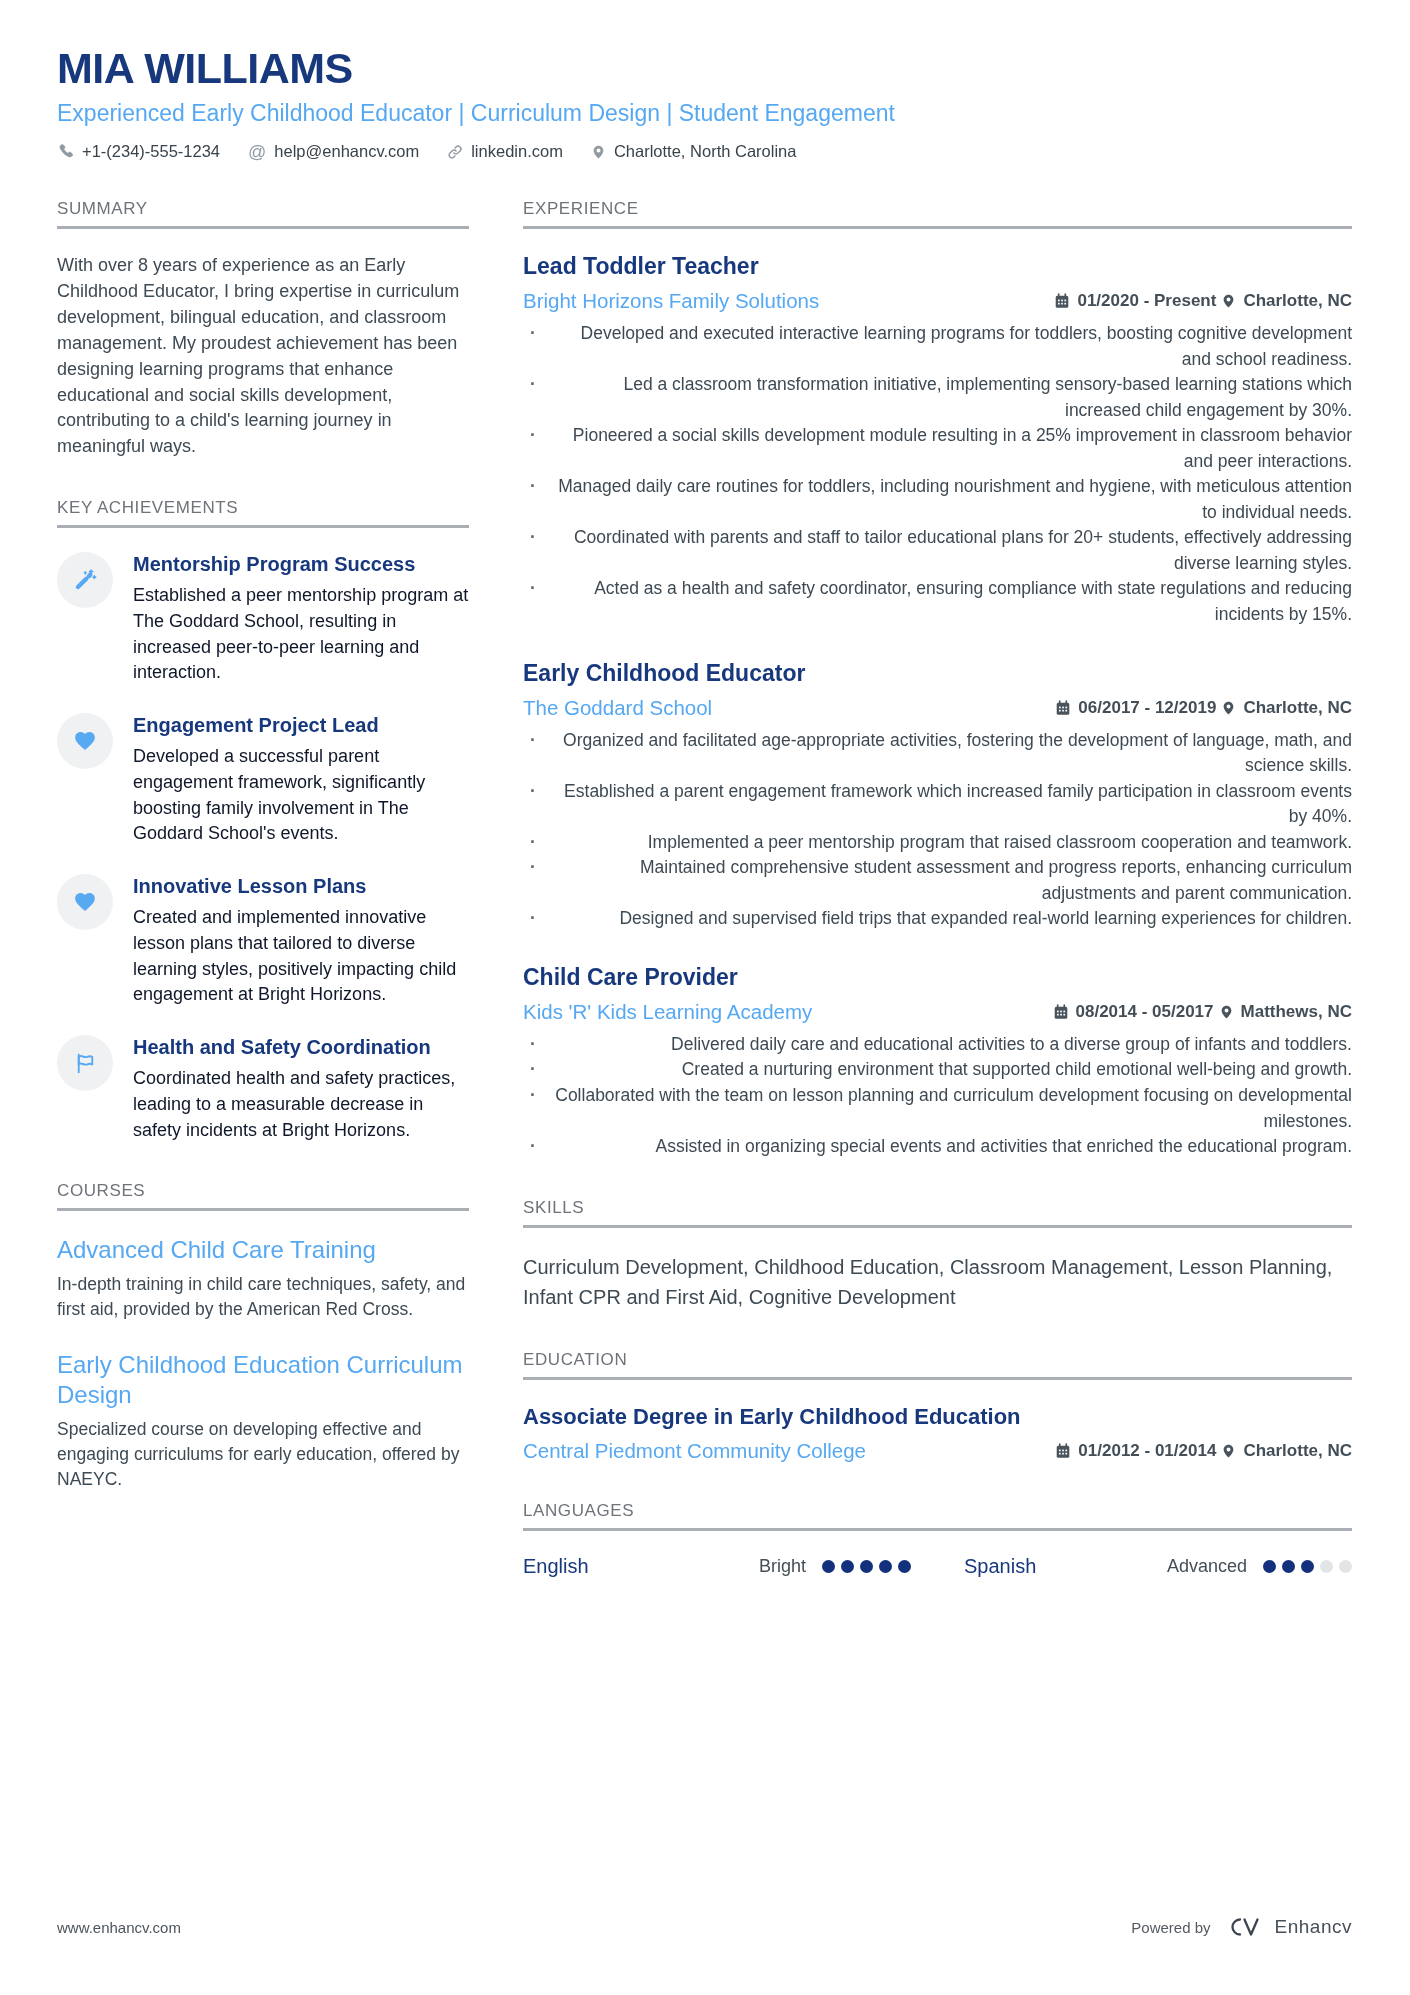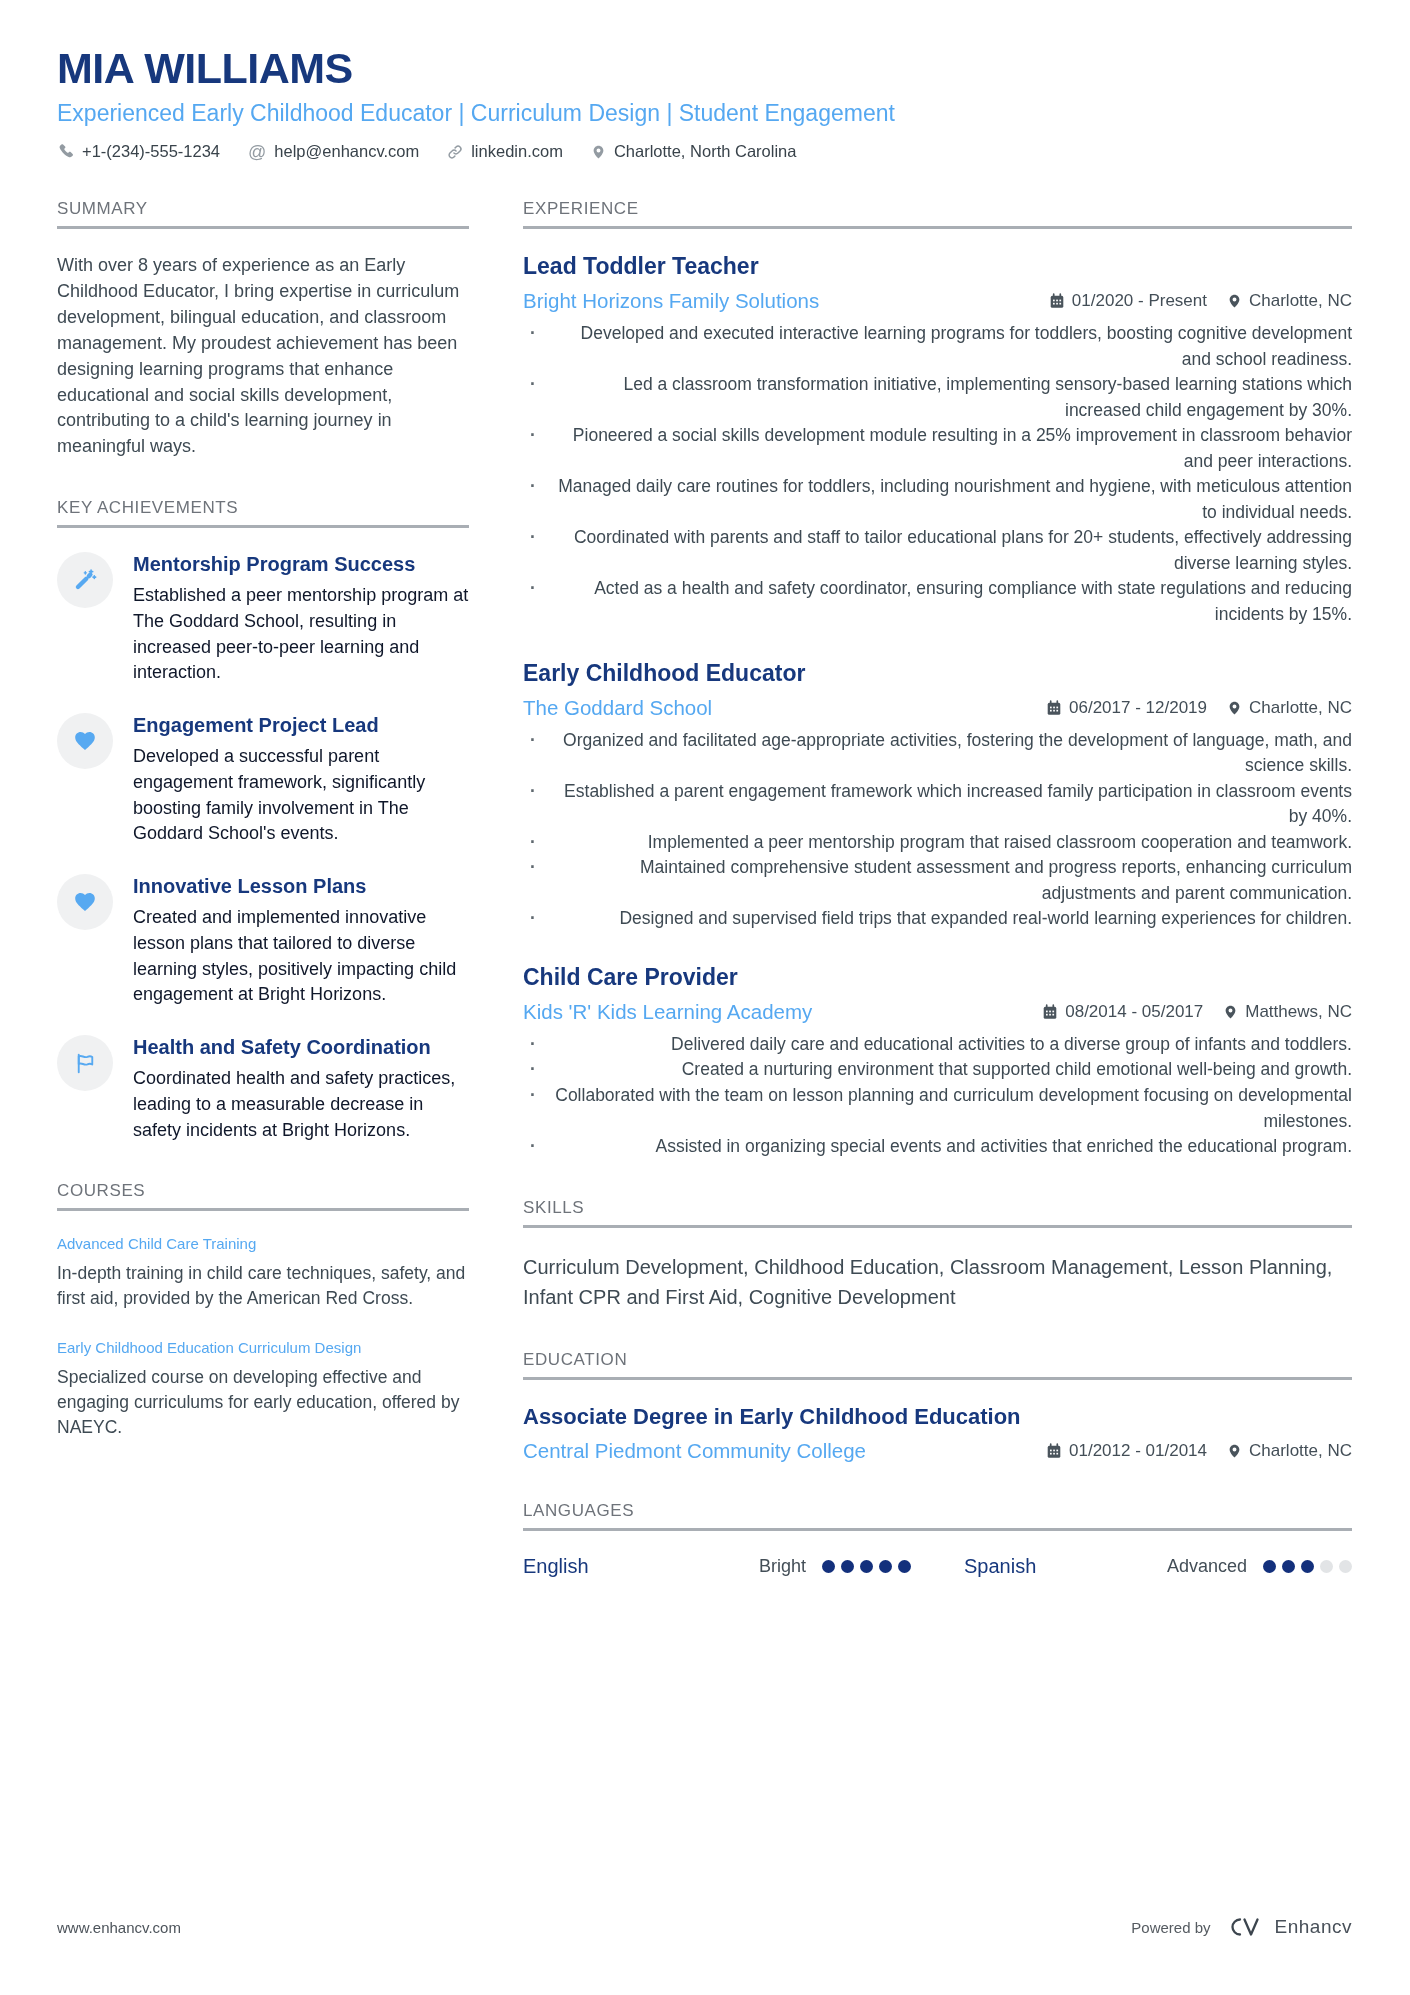--- a/index.html
+++ b/index.html
@@ -35,29 +35,29 @@
   
   .ach-item { display:flex; gap:20px; margin-bottom:27px; }
   .ach-icon { width:56px; height:56px; border-radius:50%; background:#f0f1f2;
               display:flex; align-items:center; justify-content:center; flex:none; }
   .ach-body { min-width:0; }
   .ach-title { font-size:20px; font-weight:700; color:#17387d; line-height:1.2; margin-bottom:7px; }
   .ach-text  { font-size:18px; line-height:1.43; color:#0f172a; }
 
   
   .course { margin-bottom:28px; }
-  .course-title { font-size:15px; color:#55a8f1; line-height:1.25; margin-bottom:7px; }
+  .course-title { font-size:24px; color:#55a8f1; line-height:1.25; margin-bottom:7px; }
   .course-text  { font-size:17.5px; line-height:1.43; }
 
   
   .job { margin-bottom:32px; }
   .job-title { font-size:23px; font-weight:700; color:#17387d; margin-bottom:9px; }
   .meta-row { display:flex; align-items:center; margin-bottom:8px; }
   .company { font-size:20.5px; color:#55a8f1; }
-  .meta-group { margin-left:auto; display:flex; align-items:flex-start; gap:20px; }
+  .meta-group { margin-left:auto; display:flex; align-items:flex-start; gap:5px;font-weight:bold; }
   .meta-item { display:flex; align-items:center; gap:7px; font-size:17px; color:#434e57; }
   .meta-item .micon { display:inline-flex; color:#4a545c; }
   ul.bullets { list-style:none;text-align:right; }
   ul.bullets li { position:relative; padding-left:25px; font-size:17.5px;
                   line-height:1.46; color:#3e4a53; }
   ul.bullets li::before { content:"·"; position:absolute; left:7px; top:0;
                           color:#5f686f; font-weight:700; }
 
   
   .skills-text { font-size:20px; line-height:1.5; color:#3e4a53; }

